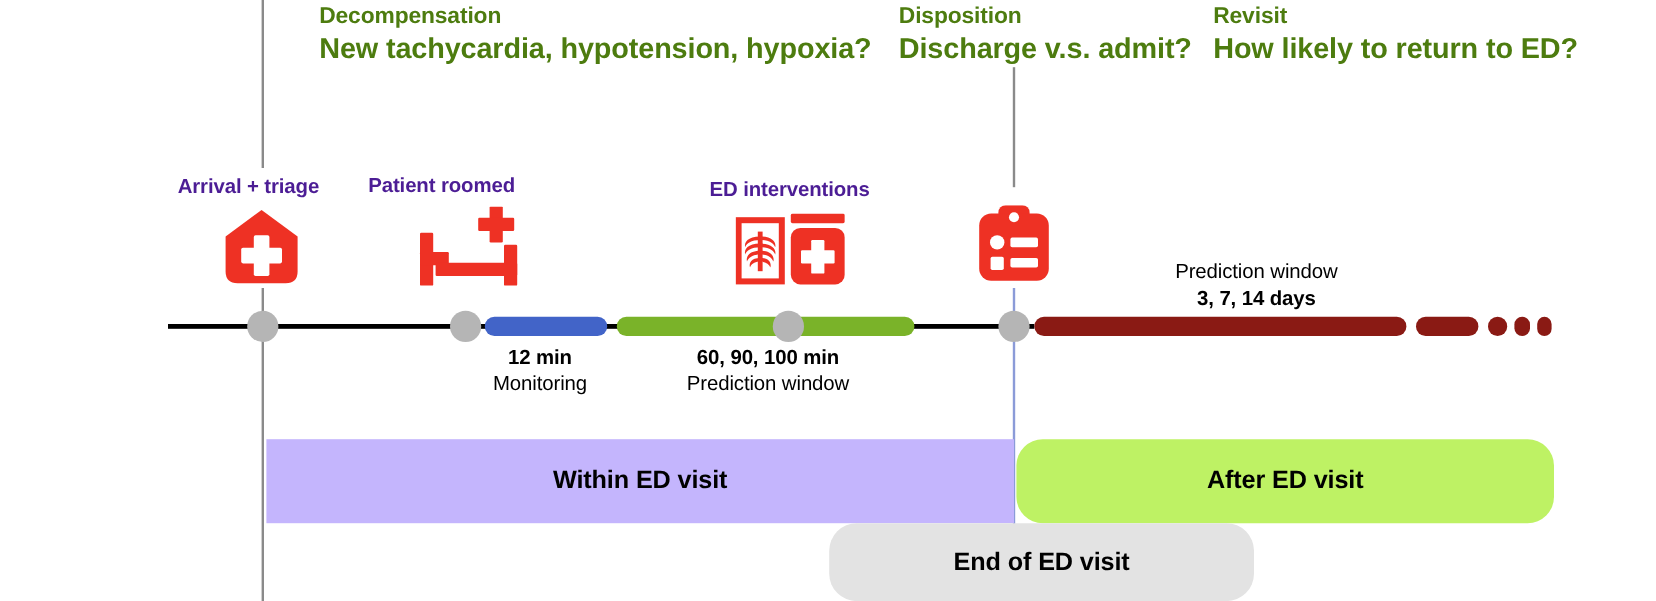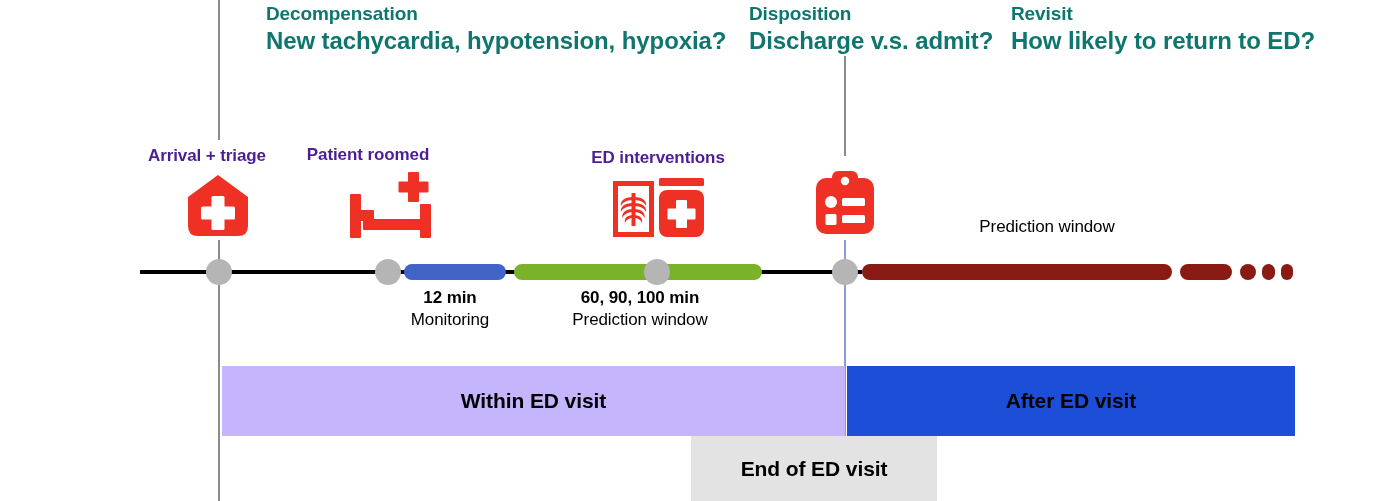--- a/index.html
+++ b/index.html
@@ -23,21 +23,21 @@
   .vline {
     position: absolute;
     width: 2px;
     background: #8a8a8a;
   }
   .vline.blue { background: #8b9bd8; width: 2px; }
 
   
   .annot {
     position: absolute;
-    color: #0f766e;
+    color: #4d7c0f;
     line-height: 1.28;
     white-space: nowrap;
   }
   .annot .a-title {
     font-size: 19px;
     font-weight: bold;
     display: block;
     letter-spacing: -0.1px;
   }
   .annot .a-sub {
@@ -116,21 +116,21 @@
     position: absolute;
     display: flex;
     align-items: center;
     justify-content: center;
     font-size: 21px;
     font-weight: bold;
     color: #000000;
     letter-spacing: -0.1px;
   }
   .band.green { background: #c4b5fd; }
-  .band.pink  { background: #1d4ed8; }
+  .band.pink  { background: #bef264; border-radius: 22px; }
   .band.gray  { background: #e3e3e3; }
 
   
   .icon-wrap { position: absolute; }
   .icon-wrap svg { display: block; }
 </style>
 </head>
 <body>
 
 <div id="stage">
@@ -249,25 +249,26 @@
     <span class="l2">Monitoring</span>
   </div>
 
   <div class="under-label" style="left:640px; top:287px;">
     <span class="l1">60, 90, 100 min</span>
     <span class="l2">Prediction window</span>
   </div>
 
   <div class="over-label" style="left:1047px; top:216px;">
     <span class="l1">Prediction window</span>
+    <span class="l2">3, 7, 14 days</span>
   </div>
 
   <div class="band green" style="left:222px; top:366px; width:623px; height:70px;">
     <span>Within ED visit</span>
   </div>
   <div class="band pink" style="left:847px; top:366px; width:448px; height:70px;">
     <span>After ED visit</span>
   </div>
-  <div class="band gray" style="left:691px; top:436px; width:246px; height:65px;">
+  <div class="band gray" style="left:691px; top:436px; width:354px; height:65px;border-radius:23px;">
     <span>End of ED visit</span>
   </div>
 
 </div>
 
 </body></html>

